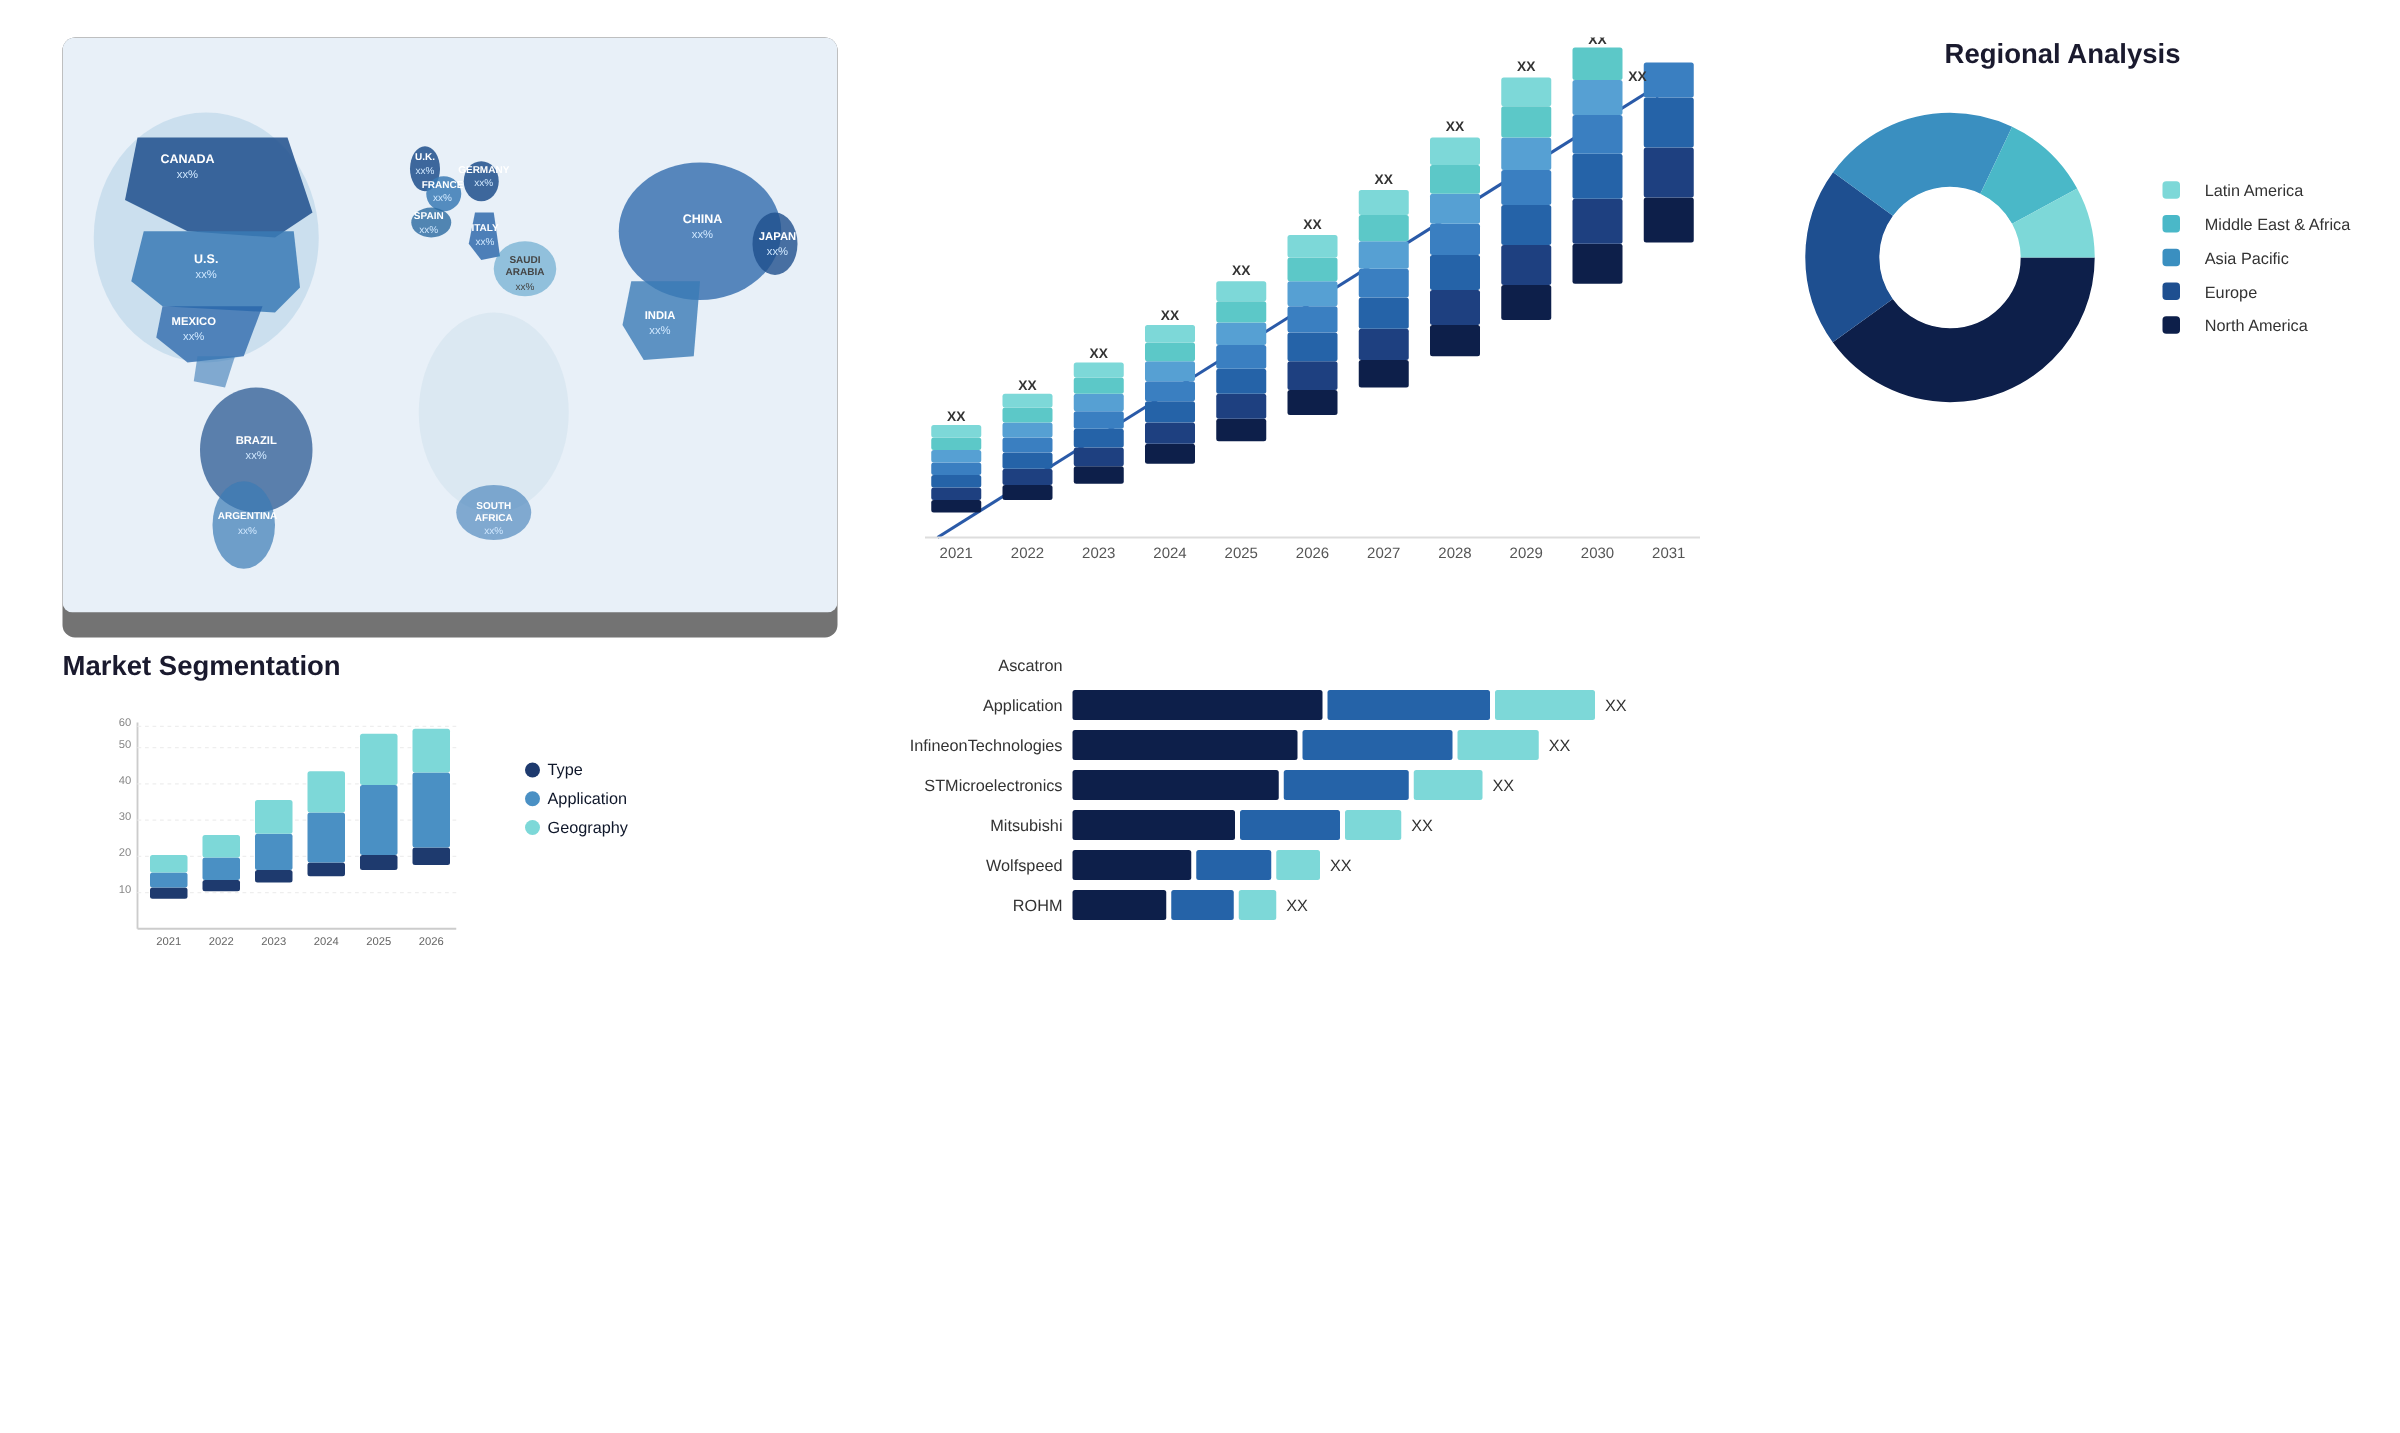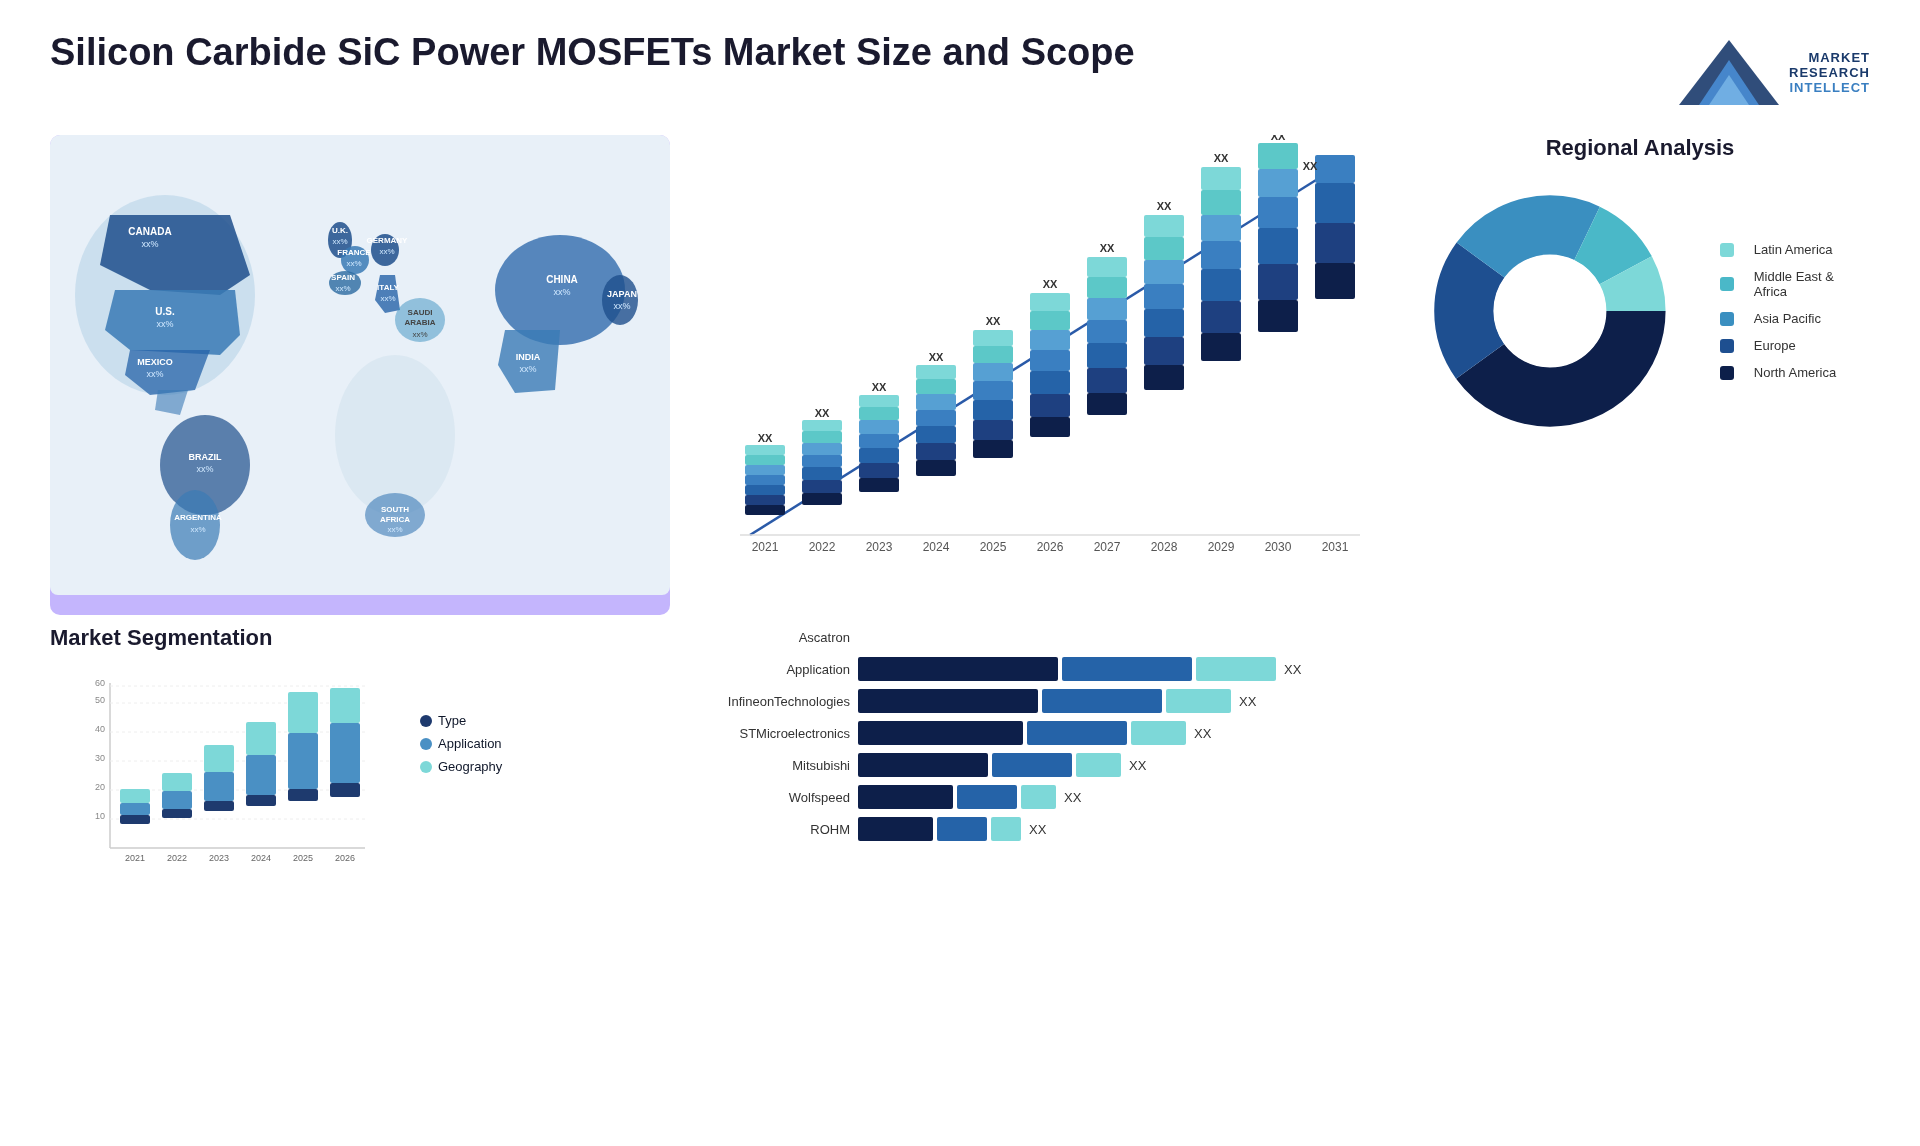--- a/index.html
+++ b/index.html
@@ -74,21 +74,21 @@
       flex: 0 0 620px;
       display: flex;
       flex-direction: column;
       gap: 10px;
     }
 
     
     .map-section {
       flex: 0 0 480px;
       position: relative;
-      background: #c4b5fd;
+      background: #737373;
       border-radius: 10px;
       overflow: hidden;
     }
 
     
     .segmentation-section {
       flex: 1;
     }
     .section-title {
       font-size: 22px;
@@ -177,21 +177,20 @@
     .player-xx {
       font-size: 13px;
       color: #333;
       margin-left: 4px;
     }
 
     
     .right-col {
       flex: 1;
       display: flex;
-      flex-direction: column;
       gap: 10px;
     }
 
     .regional-section {
       flex: 0 0 480px;
     }
 
     .regional-title {
       font-size: 22px;
       font-weight: 700;
@@ -234,36 +233,20 @@
       color: #888;
       text-align: right;
       margin-top: 8px;
     }
   </style>
 </head>
 <body>
 
 <div class="page-container">
 
-  <div class="header">
-    <h1 class="page-title">Silicon Carbide SiC Power MOSFETs Market Size and Scope</h1>
-    <div class="logo-container">
-      <svg width="130" height="85" viewBox="0 0 130 85">
-
-        <polygon points="30,75 80,10 130,75" fill="#1a3a6b" opacity="0.9"></polygon>
-        <polygon points="50,75 80,30 110,75" fill="#4a90d9" opacity="0.85"></polygon>
-        <polygon points="60,75 80,45 100,75" fill="#7ab8e8" opacity="0.8"></polygon>
-      </svg>
-      <div class="logo-text">
-        <div class="market" style="font-size:13px;font-weight:800;color:#1a3a6b;letter-spacing:1px;">MARKET</div>
-        <div class="research" style="font-size:13px;font-weight:800;color:#1a3a6b;letter-spacing:1px;">RESEARCH</div>
-        <div class="intellect" style="font-size:13px;font-weight:800;color:#3a7fc1;letter-spacing:1px;">INTELLECT</div>
-      </div>
-    </div>
-  </div>
 
   <div class="main-layout">
 
     <div class="left-col">
 
       <div class="map-section">
         <svg viewBox="0 0 620 460" width="620" height="460">
 
           <rect width="620" height="460" fill="#e8f0f8" rx="8"></rect>
 

